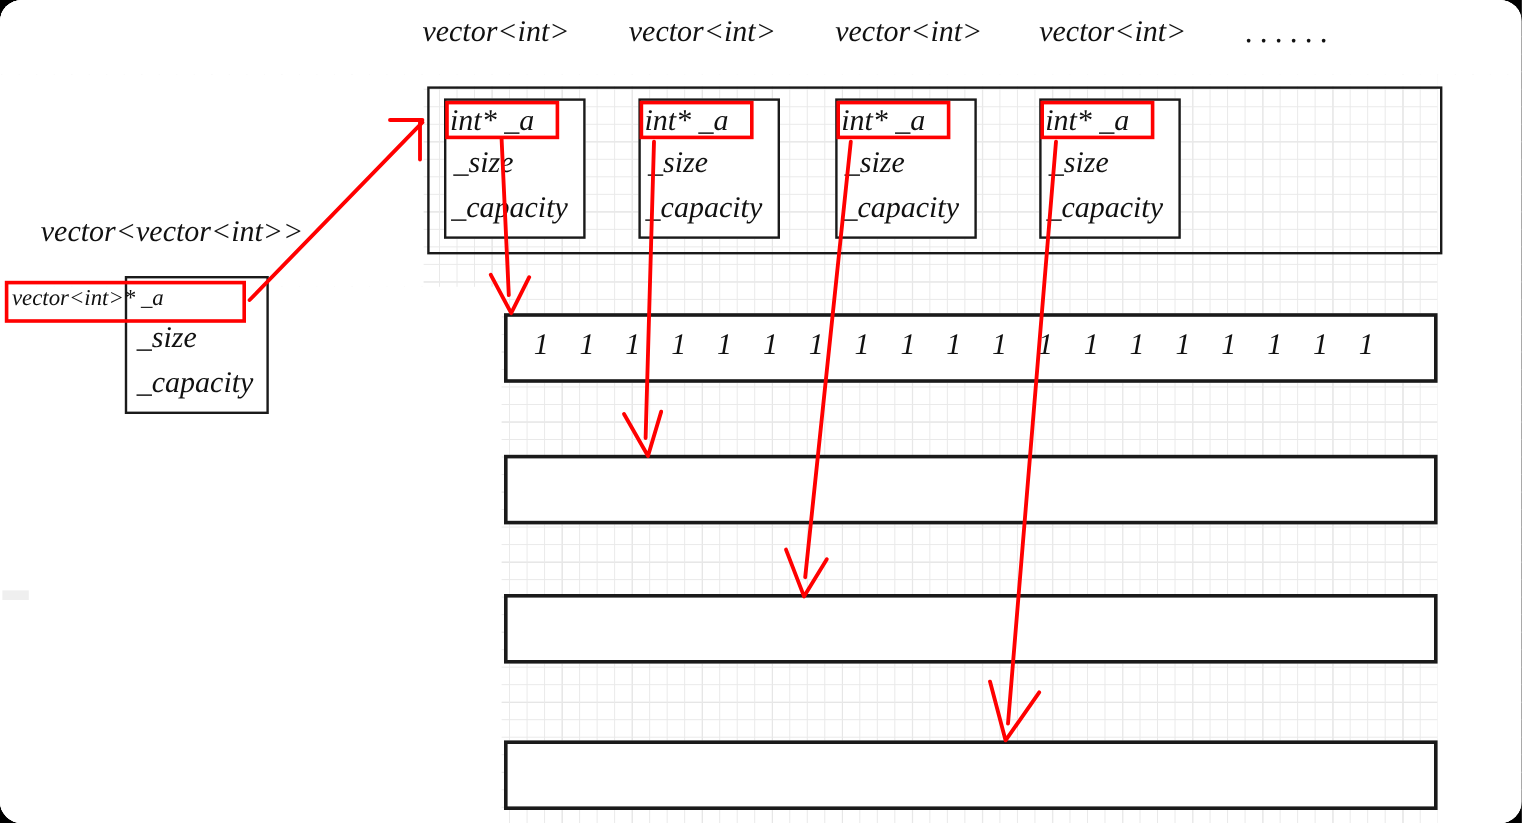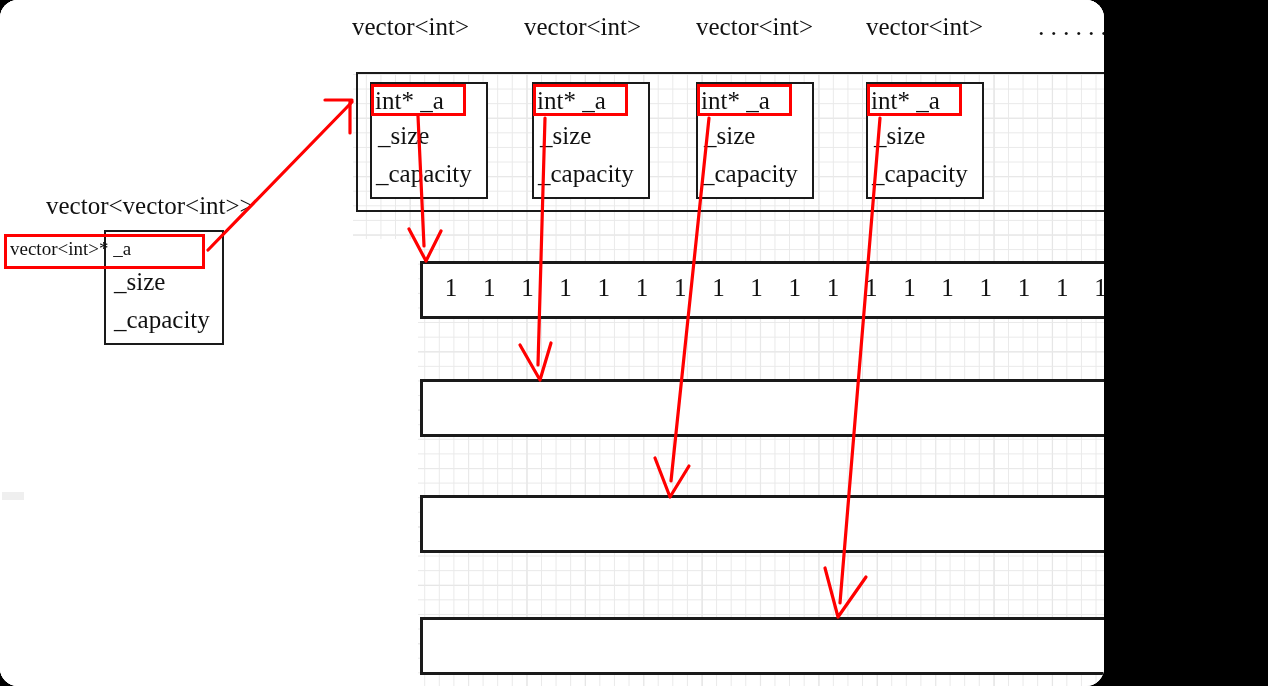--- a/index.html
+++ b/index.html
@@ -8,25 +8,26 @@
     background: #000;
   }
   body {
     width: 1268px;
     height: 686px;
     overflow: hidden;
     font-family: "Liberation Serif", "DejaVu Serif", serif;
   }
   #canvas {
     position: relative;
-    width: 1104px;
+    width: 1268px;
     height: 686px;
     background: #ffffff;
     border-radius: 18px;
     overflow: hidden;
+    font-style: italic;
   }
   
   #grid {
     position: absolute;
     inset: 0;
     background-color: #ffffff;
     background-image:
       linear-gradient(to right, #e9e9e9 1px, transparent 1px),
       linear-gradient(to bottom, #e9e9e9 1px, transparent 1px),
       linear-gradient(to right, #dcdcdc 1px, transparent 1px),
@@ -132,21 +133,21 @@
   <div class="whiteout" style="left:353px;top:62px;width:845px;height:10px;"></div>
 
   <div class="faint-mark"></div>
 
   <div class="label top-label" style="left:352px;top:13px;">vector&lt;int&gt;</div>
   <div class="label top-label" style="left:524px;top:13px;">vector&lt;int&gt;</div>
   <div class="label top-label" style="left:696px;top:13px;">vector&lt;int&gt;</div>
   <div class="label top-label" style="left:866px;top:13px;">vector&lt;int&gt;</div>
   <div class="label dots-label" style="left:1038px;top:12px;">......</div>
 
-  <div class="label left-type-label" style="left:46px;top:180px;margin-top:12px;">vector&lt;vector&lt;int&gt;&gt;</div>
+  <div class="label left-type-label" style="left:34px;top:180px;">vector&lt;vector&lt;int&gt;&gt;</div>
 
   <div class="struct-box" style="left:104px;top:230px;width:120px;height:115px;">
     <span class="struct-field" style="left:8px;top:36px;">_size</span>
     <span class="struct-field" style="left:8px;top:74px;">_capacity</span>
   </div>
 
   <div class="red-rect" style="left:4px;top:234px;width:201px;height:35px;"></div>
   <span class="label" style="left:10px;top:238px;font-size:19px;">vector&lt;int&gt;*  _a</span>
 
   <div class="container-box" style="left:356px;top:72px;width:842px;height:136px;"></div>

